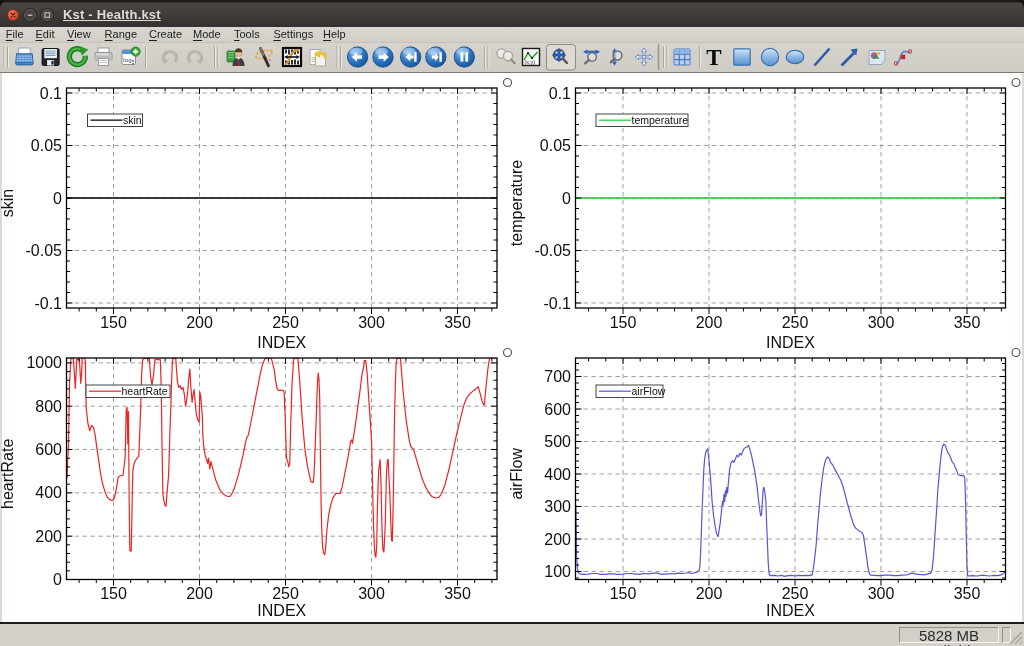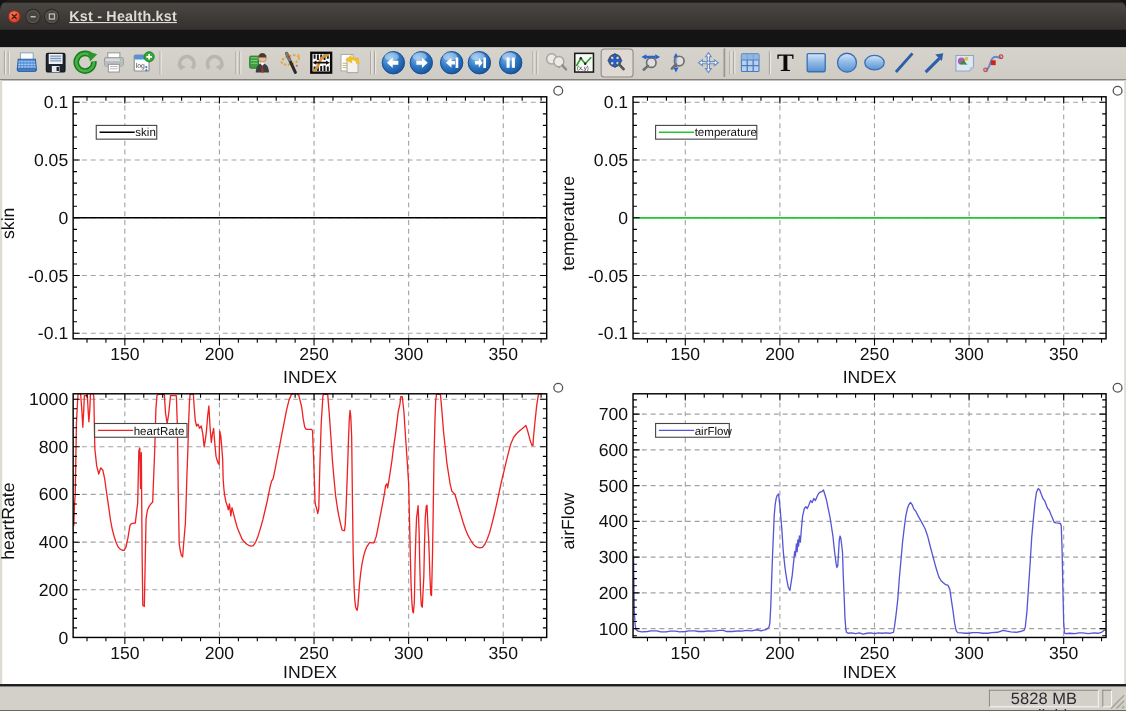--- a/index.html
+++ b/index.html
@@ -30,20 +30,31 @@
  <div id="btn-max" class="wbtn"></div>
  <svg width="60" height="27" style="left:0;top:0">
         <g stroke="#55170a" stroke-width="1.3" stroke-linecap="round">
    <path d="M11.2 13.3 l3.6 3.6 M14.8 13.3 l-3.6 3.6"></path>
         </g>
    <path d="M27.8 15.2 h4.6" stroke="#bdbab3" stroke-width="1.4"></path>
    <rect x="44.9" y="12.7" width="4.6" height="4.6" fill="none" stroke="#bdbab3" stroke-width="1.2"></rect>
  </svg>
  <div id="title">Kst - Health.kst</div>
 </div>
+<div id="menubar">
+      <span class="mi" style="left:5.8px"><u>F</u>ile</span>
+      <span class="mi" style="left:35.5px"><u>E</u>dit</span>
+      <span class="mi" style="left:67px"><u>V</u>iew</span>
+      <span class="mi" style="left:104.6px"><u>R</u>ange</span>
+      <span class="mi" style="left:149px"><u>C</u>reate</span>
+      <span class="mi" style="left:193px"><u>M</u>ode</span>
+      <span class="mi" style="left:234px"><u>T</u>ools</span>
+      <span class="mi" style="left:273.4px"><u>S</u>ettings</span>
+      <span class="mi" style="left:323px"><u>H</u>elp</span>
+    </div>
 <div id="toolbar"></div>
 <div id="viewpad"></div>
 <div id="blackline"></div>
 <div id="statusbar">
       <div id="membox">5828 MB available</div>
       <div id="box2"></div>
 <svg width="20" height="18" style="left:1004px;top:4px">
         <g stroke="#a5a29a" stroke-width="1.3">
 <path d="M18 4 L6 16"></path>
           <path d="M18 9 L11 16"></path>

